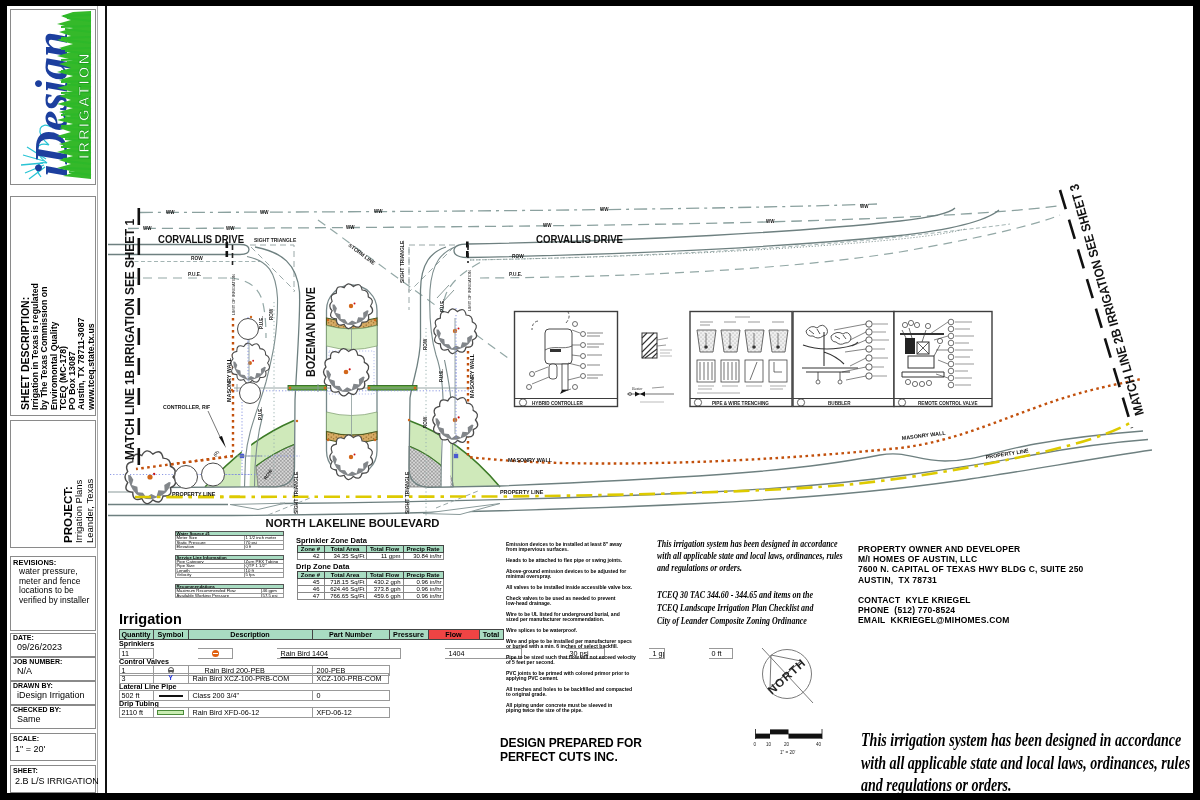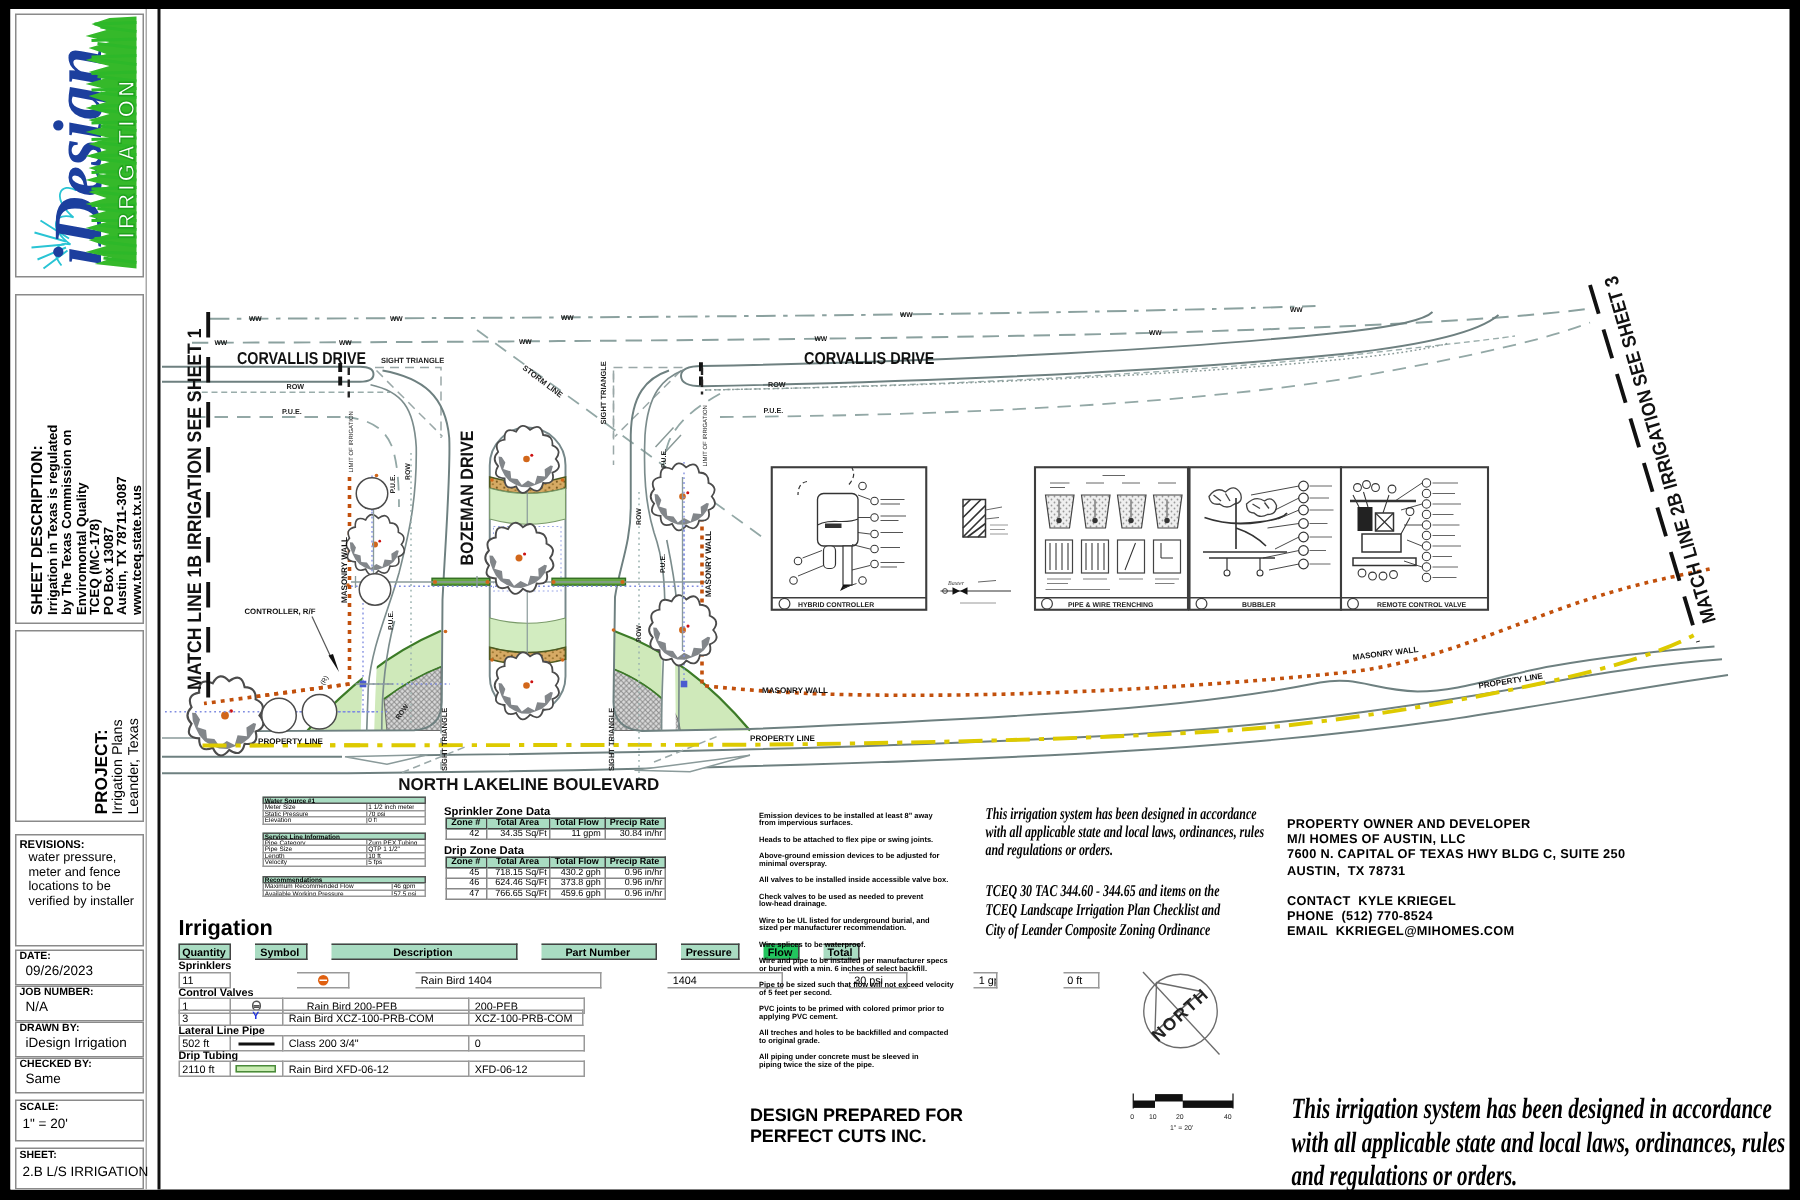--- a/index.html
+++ b/index.html
@@ -691,38 +691,38 @@
   <div style="display:flex;text-align:right;">
     <div style="width:28px;border:0.6px solid #888;border-top:none;padding-right:4px;box-sizing:border-box;">47</div>
     <div style="width:42px;border:0.6px solid #888;border-top:none;border-left:none;padding-right:1px;box-sizing:border-box;">766.65 Sq/Ft</div>
     <div style="width:37px;border:0.6px solid #888;border-top:none;border-left:none;padding-right:2px;box-sizing:border-box;">459.6 gph</div>
     <div style="width:40px;border:0.6px solid #888;border-top:none;border-left:none;padding-right:1px;box-sizing:border-box;">0.96 in/hr</div>
   </div>
 </div>
 
 <div class="abs b" style="left:119px;top:611px;font-size:14.5px;">Irrigation</div>
 
-<div class="abs" style="left:118.5px;top:628.5px;font-size:7.2px;font-weight:bold;display:flex;text-align:center;gap:16px;">
+<div class="abs" style="left:118.5px;top:628.5px;font-size:7.2px;font-weight:bold;display:flex;text-align:center;">
   <div style="width:35px;background:#a9dcc2;border:0.8px solid #444;">Quantity</div>
   <div style="width:35px;background:#a9dcc2;border:0.8px solid #444;border-left:none;">Symbol</div>
   <div style="width:124px;background:#a9dcc2;border:0.8px solid #444;border-left:none;">Description</div>
   <div style="width:77px;background:#a9dcc2;border:0.8px solid #444;border-left:none;">Part Number</div>
   <div style="width:39px;background:#a9dcc2;border:0.8px solid #444;border-left:none;">Pressure</div>
-  <div style="width:24px;background:#22c55e;border:0.8px solid #444;border-left:none;">Flow</div>
+  <div style="width:51px;background:#ef4444;border:0.8px solid #444;border-left:none;">Flow</div>
   <div style="width:24px;background:#a9dcc2;border:0.8px solid #444;border-left:none;">Total</div>
 </div>
 
 <div class="abs b" style="left:119px;top:639px;font-size:7.2px;">Sprinklers</div>
 <div class="abs" style="left:118.5px;top:647.5px;font-size:7.2px;display:flex;gap:44px;">
   <div style="width:35px;border:0.6px solid #999;padding-left:2px;box-sizing:border-box;">11</div>
   <div style="width:35px;border:0.6px solid #999;border-left:none;position:relative;">
       <span style="position:absolute;left:14px;top:1px;width:7px;height:7px;border-radius:50%;background:#e06010;"></span>
       <span style="position:absolute;left:15px;top:4px;width:5px;height:1.5px;background:#fff;"></span>
     </div>
-  <div style="width:124px;border:0.6px solid #999;border-left:none;padding-left:4px;box-sizing:border-box;">Rain Bird 1404</div>
+  <div style="width:124px;border:0.6px solid #999;border-left:none;padding-left:4px;box-sizing:border-box;text-decoration:underline;">Rain Bird 1404</div>
   <div style="width:77px;border:0.6px solid #999;border-left:none;padding-left:4px;box-sizing:border-box;">1404</div>
   <div style="width:39px;border:0.6px solid #999;border-left:none;padding-left:4px;box-sizing:border-box;">30 psi</div>
   <div style="width:16px;border:0.6px solid #999;border-left:none;padding-left:4px;box-sizing:border-box;">1 gpm</div>
   <div style="width:24px;border:0.6px solid #999;border-left:none;padding-left:3px;box-sizing:border-box;">0 ft</div>
 </div>
 
 <div class="abs b" style="left:119px;top:656.5px;font-size:7.2px;">Control Valves</div>
 <div class="abs" style="left:118.5px;top:665px;font-size:7.2px;display:flex;">
   <div style="width:35px;border:0.6px solid #999;padding-left:2px;box-sizing:border-box;">1</div>
   <div style="width:35px;border:0.6px solid #999;border-left:none;position:relative;">

